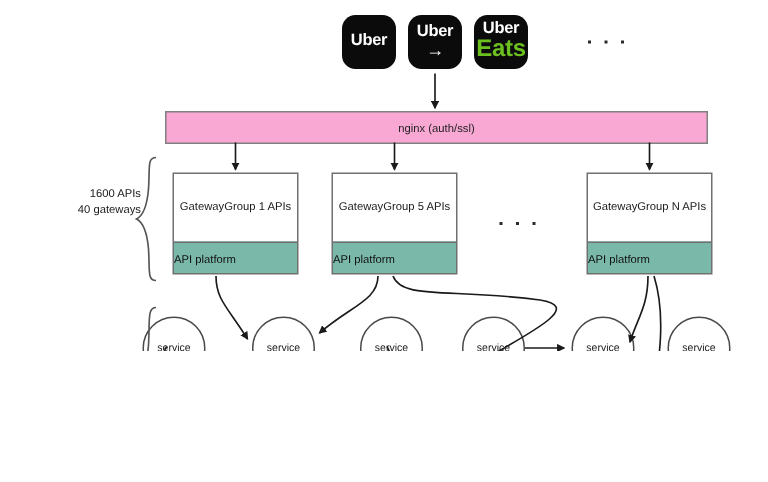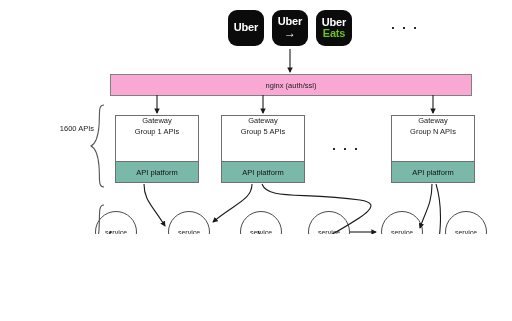--- a/index.html
+++ b/index.html
@@ -36,21 +36,21 @@
     color: #ffffff;
     display: flex;
     flex-direction: column;
     align-items: center;
     justify-content: center;
     font-weight: bold;
     letter-spacing: -0.2px;
     line-height: 1.02;
   }
   .logo .l1 { font-size: 11px; }
-  .logo .l2 { font-size: 11px; }
+  .logo .l2 { font-size: 16px; }
   .logo.eats .l2 { color: #6bbf1f; }
   .logo.freight .l2 { font-size: 12px; font-weight: normal; }
   .dots {
     position: absolute;
     display: flex;
     gap: 9px;
     align-items: center;
   }
   .dots i {
     display: block;
@@ -78,35 +78,34 @@
     height: 68px;
     border: 1px solid #707070;
     background: #ffffff;
     box-sizing: border-box;
     display: flex;
     flex-direction: column;
   }
   .gateway .gw-title {
     flex: 1;
     display: flex;
-    flex-direction: column;
-    align-items: center;
-    justify-content: flex-start;
+    flex-direction: row;
+    align-items: center;
+    justify-content: center;
     font-size: 7.5px;
     line-height: 1.45;
     color: #1a1a1a;
     text-align: center;
   }
   .gateway .gw-plat {
     height: 20px;
     border-top: 1px solid #707070;
     background: #7ab8aa;
     display: flex;
     align-items: center;
-    justify-content: center;
     font-size: 7.5px;
     color: #111;
   }
   .svc {
     position: absolute;
     width: 42px;
     height: 42px;
     border-radius: 50%;
     border: 1px solid #4a4a4a;
     background: #ffffff;
@@ -191,20 +190,21 @@
   </div>
 
   <div class="dots gw-dots">
     <i></i>
     <i></i>
     <i></i>
   </div>
 
   <div class="side-label" style="left:8px; top:123px;">
     <div>1600 APIs</div>
+    <div>40 gateways</div>
   </div>
 
   <div class="side-label" style="left:8px; top:237px;margin-top:44px;">
     <div>2200</div>
   </div>
 
   <div class="svc" style="left:95px; top:211px;">
     <span>service</span>
   </div>
   <div class="svc" style="left:168px; top:211px;">

